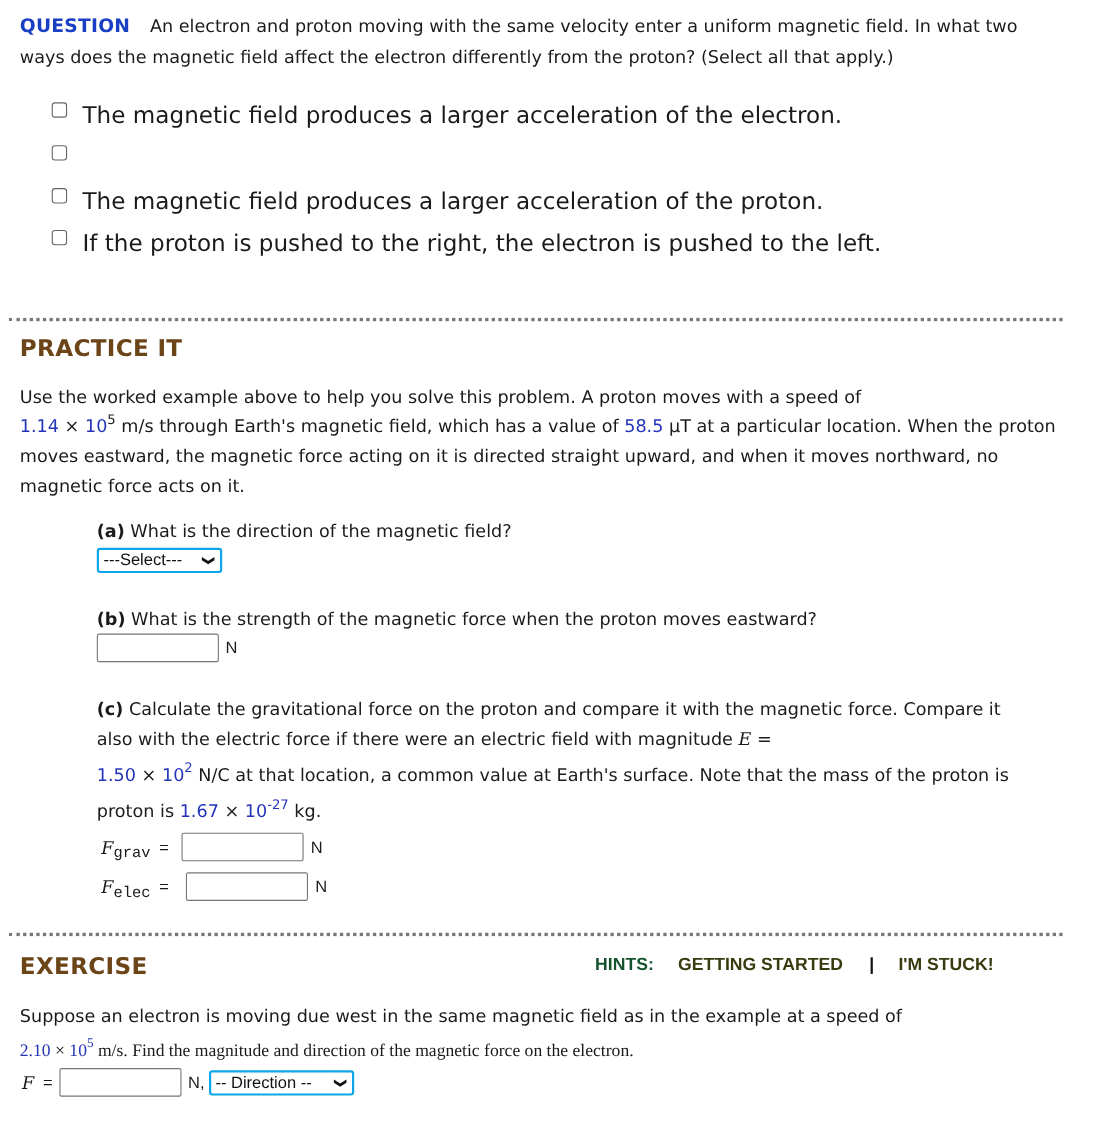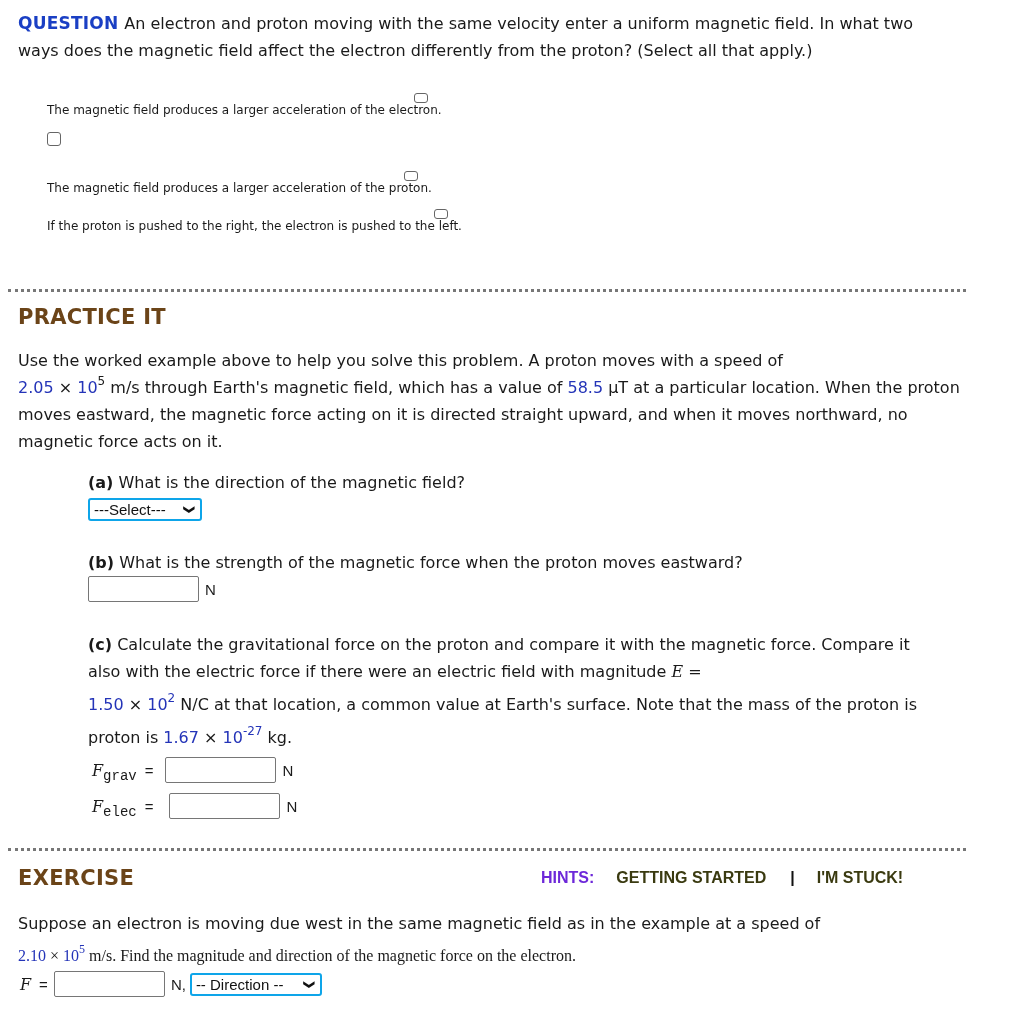--- a/index.html
+++ b/index.html
@@ -3,22 +3,22 @@
 <meta charset="utf-8">
 <style>
   html, body { margin: 0; padding: 0; background: #ffffff; }
   body {
     width: 1009px; height: 1024px; overflow: hidden; position: relative;
     font-family: "DejaVu Sans", "Liberation Sans", sans-serif;
     font-size: 16px; color: #1a1a1a;
   }
   .abs { position: absolute; }
   .q-para { left: 18px; top: 10px; width: 920px; line-height: 27px; font-size: 16px; }
-  .q-label { color: #1a3fc4; font-weight: bold; font-size: 17px; margin-right: 6px; letter-spacing: 0.2px; }
-  .opt { left: 47px; height: 24px; display: flex; align-items: flex-end; font-size: 12px; flex-direction: column; }
+  .q-label { color: #1a3fc4; font-weight: bold; font-size: 17px; margin-right: 18px; letter-spacing: 0.2px; }
+  .opt { left: 47px; height: 24px; display: flex; align-items: flex-start; font-size: 21px; }
   .cb {
     width: 14px; height: 14px; border: 1.5px solid #666; border-radius: 3px;
     background: #fff; margin-right: 14px; box-sizing: border-box; cursor: pointer;
   }
   .divider { left: 8px; width: 958px; height: 0; border-top: 3px dotted #777; }
   .sec-title { font-weight: bold; color: #6b4418; font-size: 21px; letter-spacing: 0.3px; }
   .para { line-height: 27px; font-size: 16px; }
   .blue { color: #2434b8; }
   sup { font-size: 12px; line-height: 0; position: relative; top: -2px; }
   .lbl { font-weight: bold; }
@@ -61,21 +61,21 @@
   <span class="cb"></span>
   <span>If the proton is pushed to the right, the electron is pushed to the left.</span>
 </div>
 
 <div class="abs divider" style="top:289px;"></div>
 
 <div class="abs sec-title" style="left:18px; top:305px;">PRACTICE IT</div>
 
 <div class="abs para" style="left:18px; top:347px; width:950px;">
   <span>Use the worked example above to help you solve this problem. A proton moves with a speed of</span><br>
-  <span class="blue">2.05</span>
+  <span class="blue">1.14</span>
   <span>×</span>
   <span class="blue">10</span><sup>5</sup><span> m/s through Earth's magnetic field, which has a value of </span><span class="blue">58.5</span><span> μT at a particular location. When the proton moves eastward, the magnetic force acting on it is directed straight upward, and when it moves northward, no magnetic force acts on it.</span>
 </div>
 
 <div class="abs para" style="left:88px; top:469px;">
   <span class="lbl">(a)</span><span> What is the direction of the magnetic field?</span>
 </div>
 <div class="abs select" style="left:88px; top:498px; width:114px;">
   <span>---Select---</span>
   <span class="chev" style="display: inline-block; transform: rotate(90deg);">❯</span>
@@ -116,21 +116,21 @@
   <span class="unit" style="margin-left:8px; margin-right:16px;">=</span>
   <span class="input" style="width:111px;"></span>
   <span class="unit" style="margin-left:6px;">N</span>
 </div>
 
 <div class="abs divider" style="top:848px;"></div>
 
 <div class="abs sec-title" style="left:18px; top:866px;">EXERCISE</div>
 
 <div class="abs hints" style="left:541px; top:869px; display:flex; gap:0;">
-  <span style="color:#6d28d9; margin-right:22px;">HINTS:</span>
+  <span style="color:#14532d; margin-right:22px;">HINTS:</span>
   <span class="hint-link">GETTING STARTED</span>
   <span style="color:#111; margin:0 22px 0 24px;">|</span>
   <span class="hint-link">I'M STUCK!</span>
 </div>
 
 <div class="abs para" style="left:18px; top:910px;">
   <span>Suppose an electron is moving due west in the same magnetic field as in the example at a speed of</span>
 </div>
 <div class="abs para" style="left:18px; top:942px;font-family:Liberation Serif, serif;">
   <span class="blue">2.10</span>

